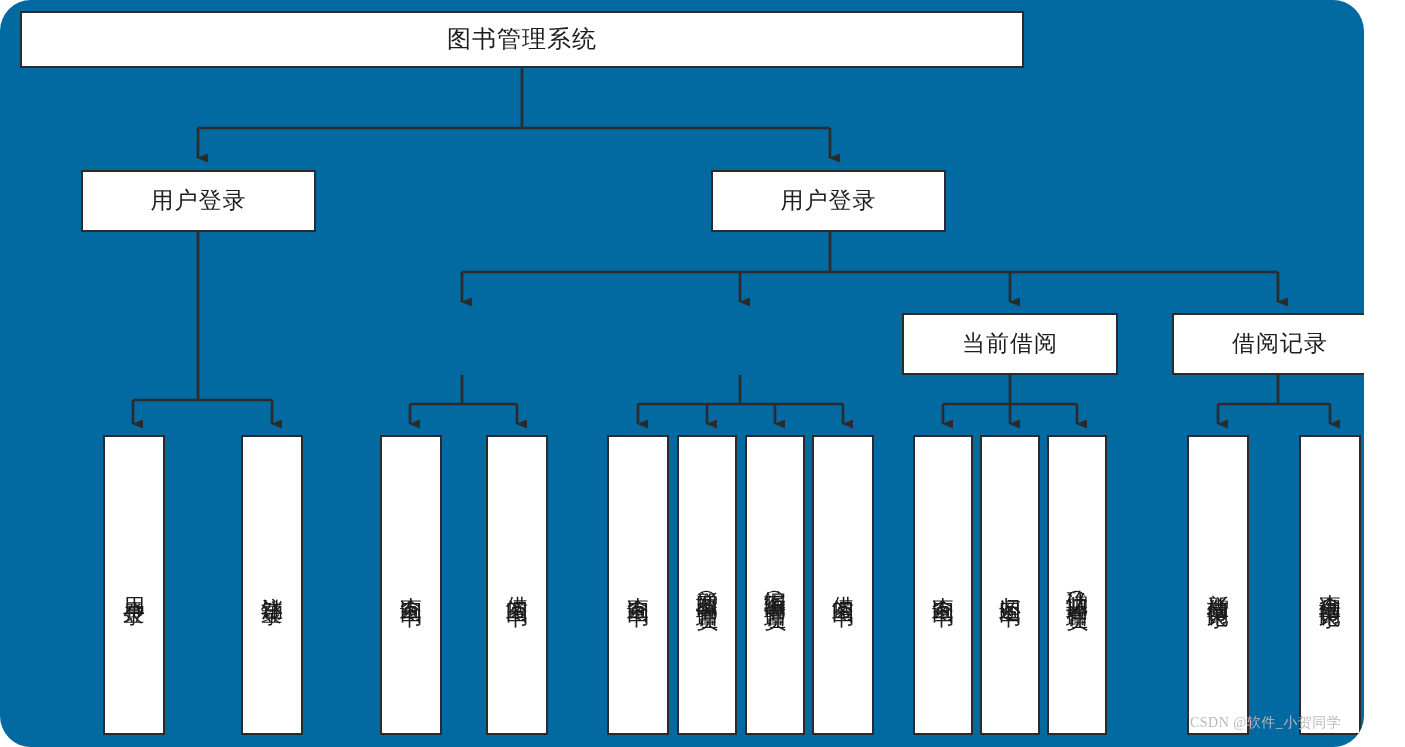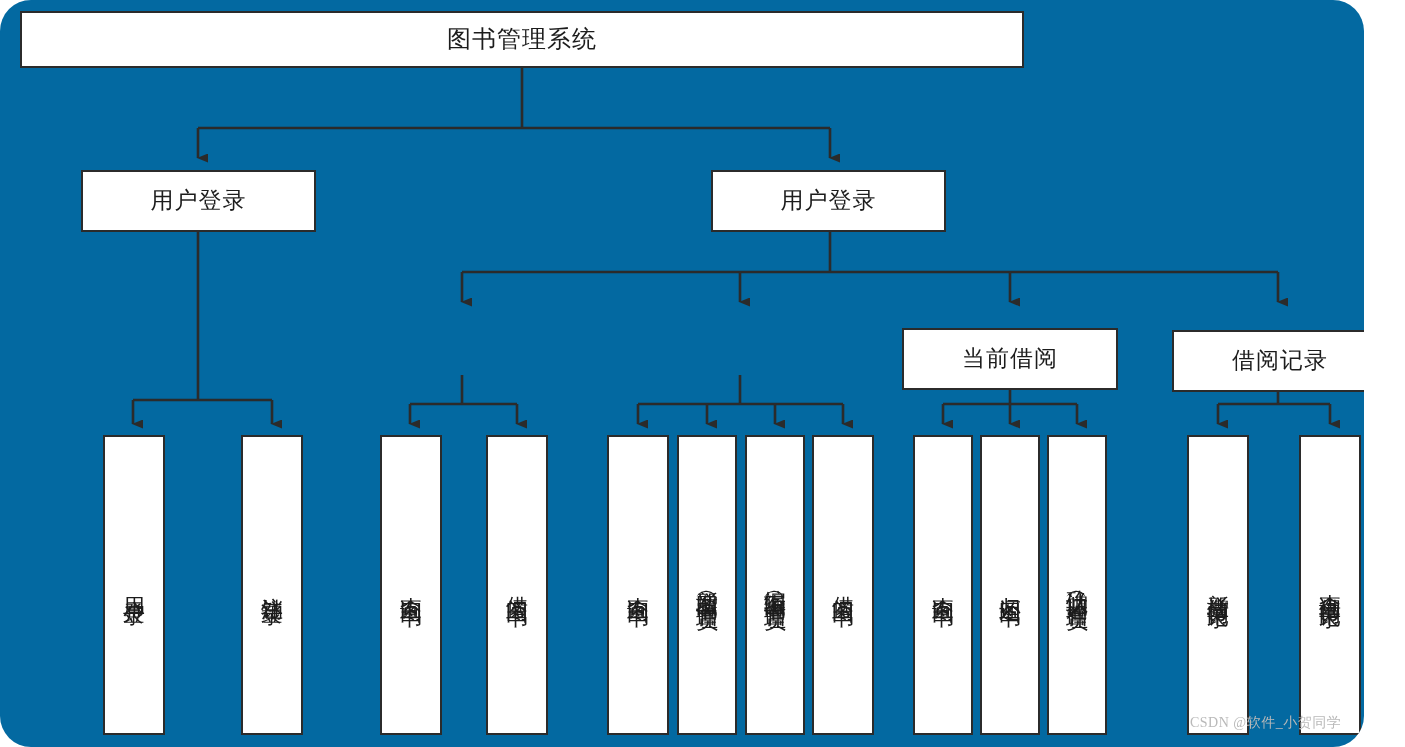--- a/index.html
+++ b/index.html
@@ -129,24 +129,24 @@
     <span>图书管理系统</span>
   </div>
 
   <div class="node horiz" style="left:81px; top:170px; width:235px; height:62px;">
     <span>用户登录</span>
   </div>
   <div class="node horiz" style="left:711px; top:170px; width:235px; height:62px;">
     <span>用户登录</span>
   </div>
 
-  <div class="node horiz" style="left:902px; top:328px; width:216px; height:62px;">
+  <div class="node horiz" style="left:902px; top:313px; width:216px; height:62px;">
     <span>当前借阅</span>
   </div>
-  <div class="node horiz" style="left:1172px; top:313px; width:216px; height:62px;margin-top:17px;">
+  <div class="node horiz" style="left:1172px; top:313px; width:216px; height:62px;">
     <span>借阅记录</span>
   </div>
 
   <div class="node vert" style="left:103px; top:435px; width:62px; height:300px;">
     <span class="vtext">用户登录</span>
   </div>
   <div class="node vert" style="left:241px; top:435px; width:62px; height:300px;">
     <span class="vtext">注销登录</span>
   </div>
 

